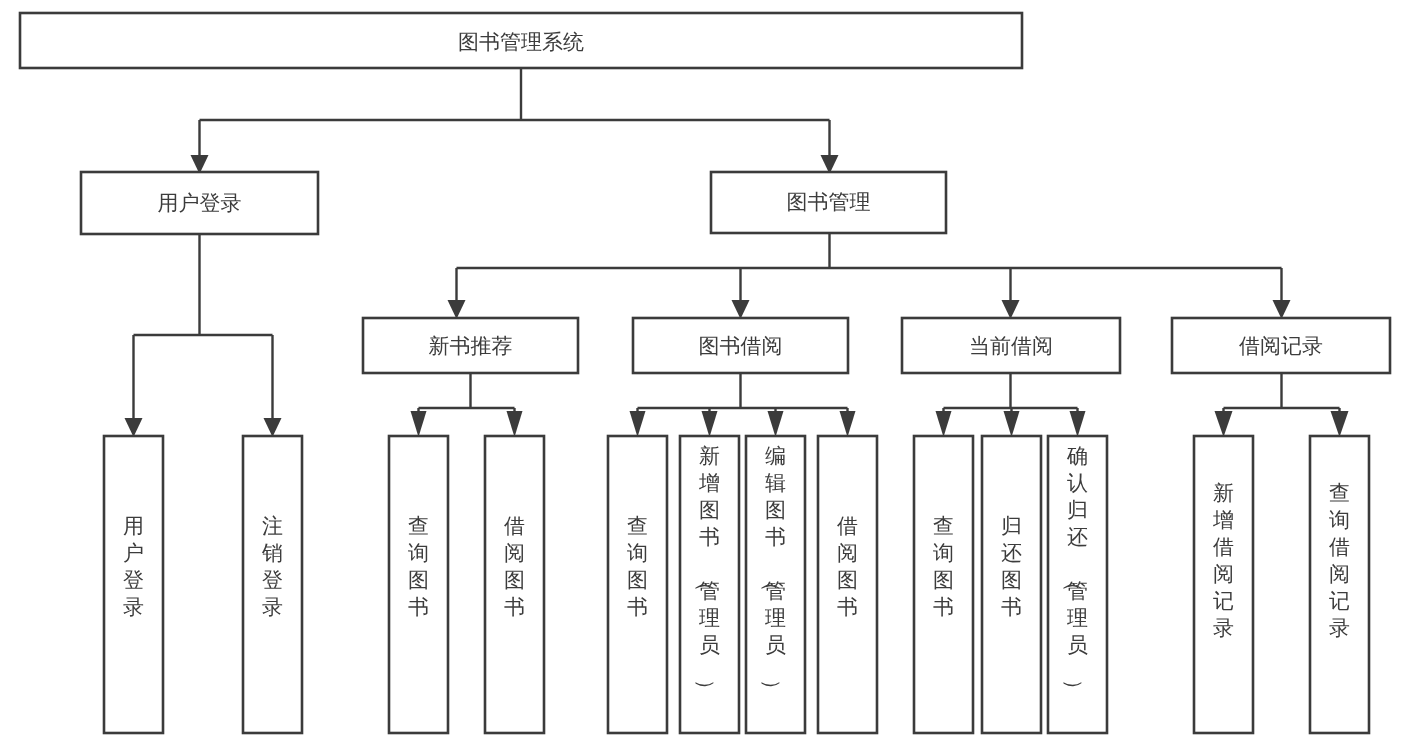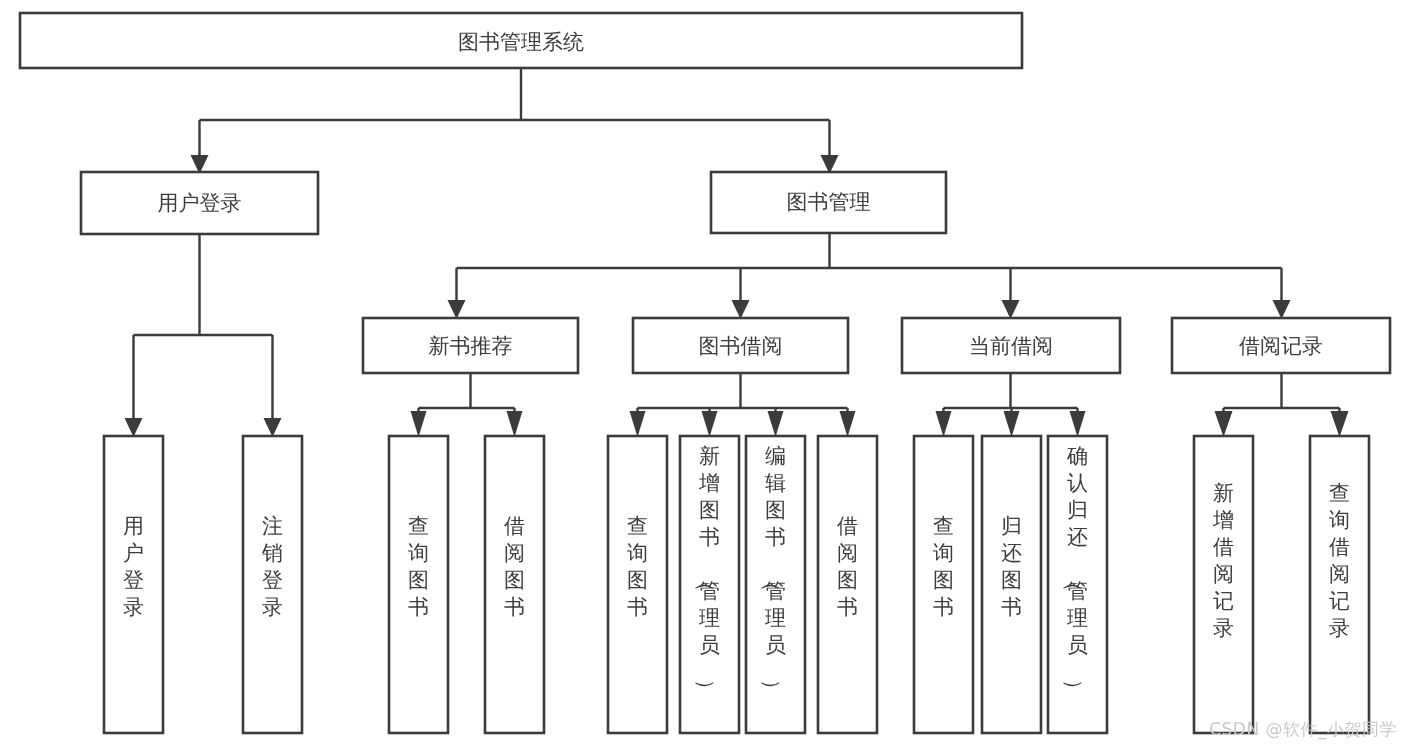--- a/index.html
+++ b/index.html
@@ -214,14 +214,13 @@
       <text class="node-label-vertical" x="1223.5" y="500"><tspan x="1223.5" y="500">新</tspan><tspan x="1223.5" y="527">增</tspan><tspan x="1223.5" y="554">借</tspan><tspan x="1223.5" y="581">阅</tspan><tspan x="1223.5" y="608">记</tspan><tspan x="1223.5" y="635">录</tspan></text>
     </g>
 
     <g>
       <rect class="node-box" x="1310" y="436" width="59" height="297"></rect>
       <text class="node-label-vertical" x="1339.5" y="500"><tspan x="1339.5" y="500">查</tspan><tspan x="1339.5" y="527">询</tspan><tspan x="1339.5" y="554">借</tspan><tspan x="1339.5" y="581">阅</tspan><tspan x="1339.5" y="608">记</tspan><tspan x="1339.5" y="635">录</tspan></text>
     </g>
 
   </svg>
 
-  <div class="watermark">CSDN @软件_小贺同学</div>
 </div>
 
 </body></html>

